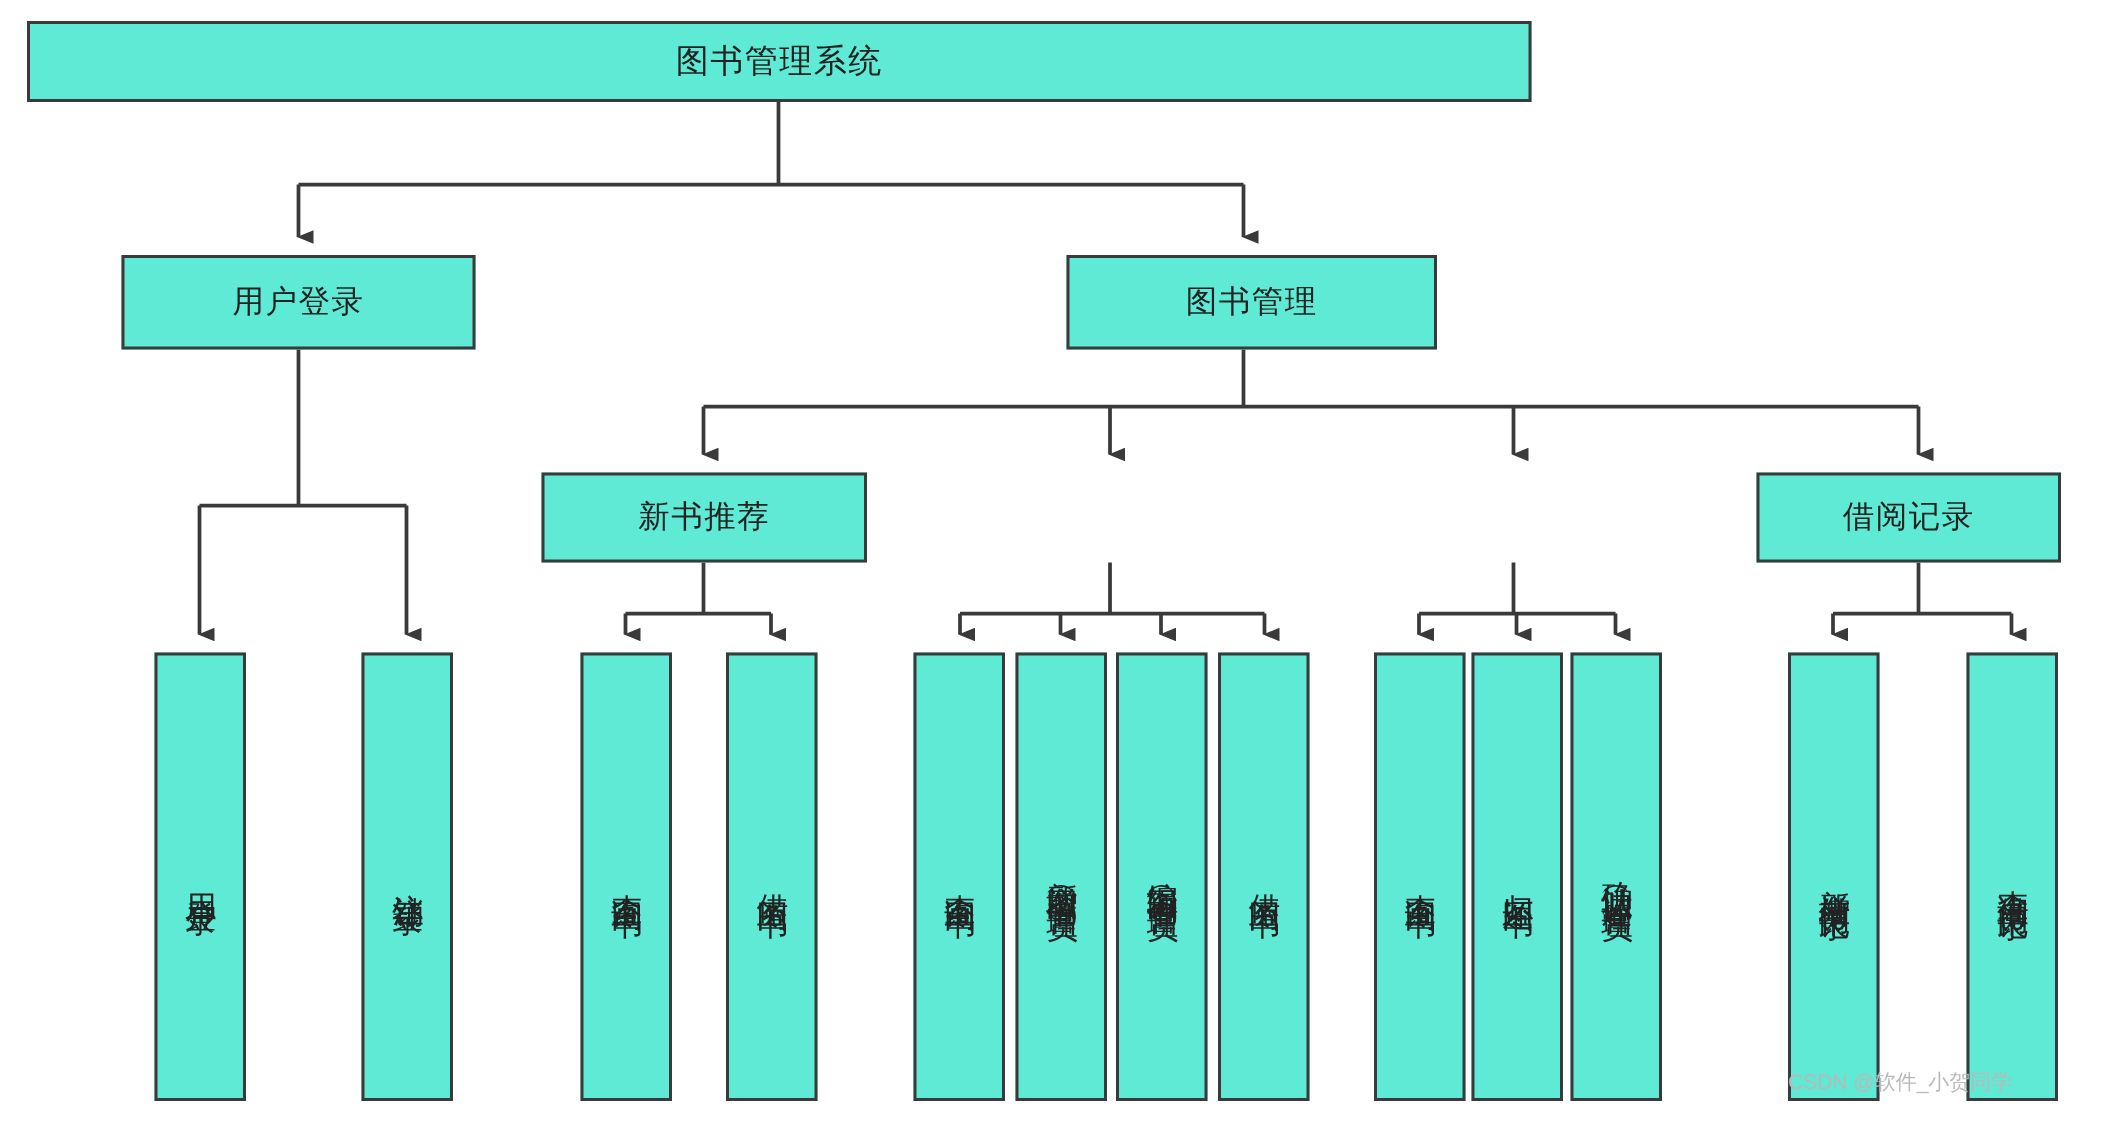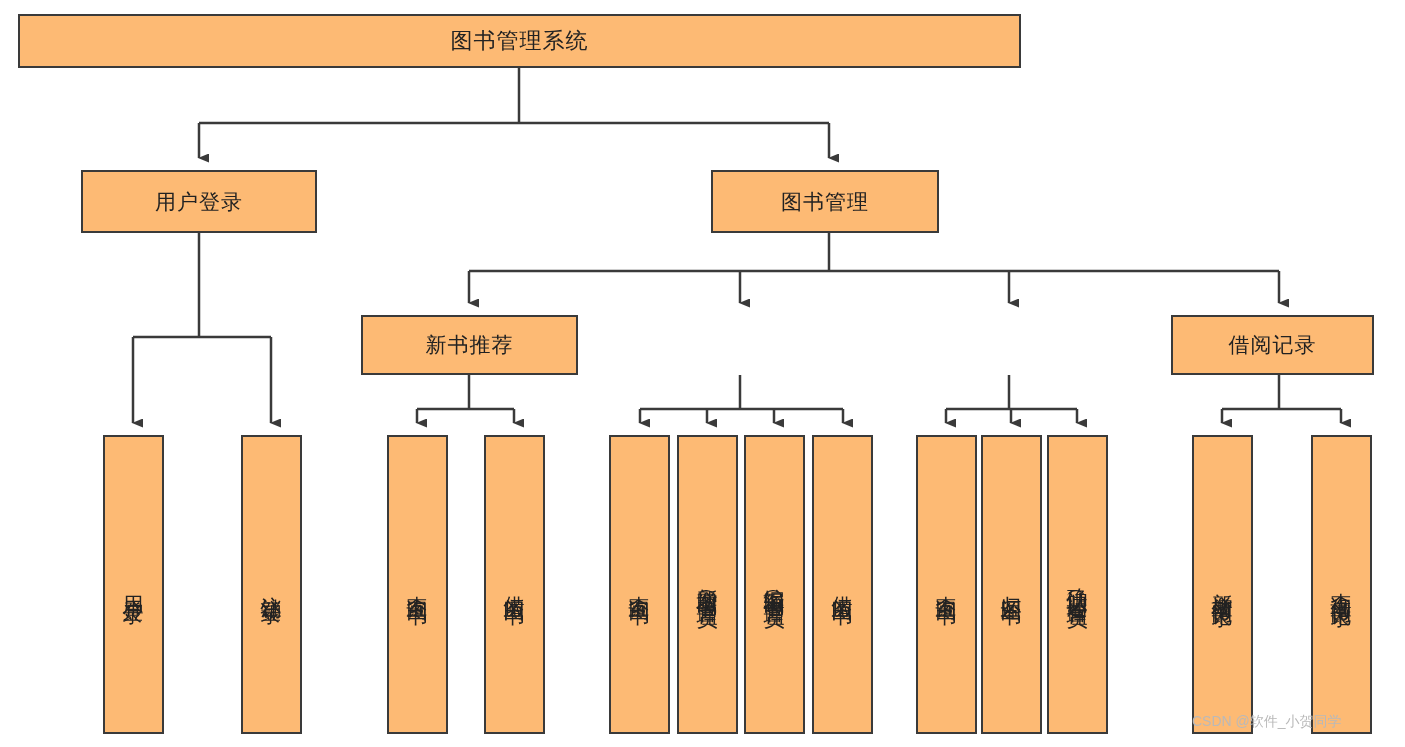--- a/index.html
+++ b/index.html
@@ -1,21 +1,21 @@
 <!DOCTYPE html>
 <html><head>
 <meta charset="utf-8">
 <style>
   html,body{margin:0;padding:0;background:#ffffff;}
   body{width:1405px;height:747px;position:relative;overflow:hidden;
        font-family:"Liberation Sans","DejaVu Sans",sans-serif;color:#1a1a1a;}
   #canvas{position:absolute;left:0;top:0;width:1405px;height:747px;}
   svg.lines{position:absolute;left:0;top:0;width:1405px;height:747px;pointer-events:none;}
   .node{position:absolute;box-sizing:border-box;border:2.5px solid #3a3a3a;
-        background:#fdba74;display:flex;align-items:center;justify-content:center;
+        background:#5eead4;display:flex;align-items:center;justify-content:center;
         color:#222222;}
   .node.h{font-size:21px;letter-spacing:1px;line-height:1.2;}
   .node.leaf{writing-mode:vertical-rl;text-orientation:upright;
              font-size:21px;letter-spacing:3px;line-height:1.0;
              padding-top:10px;padding-bottom:10px;white-space:pre-wrap;}
   .node.root{font-size:22px;}
   .watermark{position:absolute;left:1192px;top:713px;font-size:14px;
              color:#b9b9b9;white-space:nowrap;letter-spacing:0px;}
 </style>
 </head>
@@ -72,21 +72,21 @@
       <path d="M1279,375 L1279,409"></path>
       <path d="M1222,409 L1341,409"></path>
       <path d="M1222,409 L1222,423" marker-end="url(#arw)"></path>
       <path d="M1341,409 L1341,423" marker-end="url(#arw)"></path>
     </g>
   </svg>
 
   <div class="node h root" style="left:18px;top:14px;width:1003px;height:54px;">图书管理系统</div>
 
   <div class="node h" style="left:81px;top:170px;width:236px;height:63px;">用户登录</div>
-  <div class="node h" style="left:711px;top:170px;width:228px;height:63px;">图书管理</div>
+  <div class="node h" style="left:711px;top:170px;width:247px;height:63px;">图书管理</div>
 
   <div class="node h" style="left:361px;top:315px;width:217px;height:60px;">新书推荐</div>
   <div class="node h" style="left:1171px;top:315px;width:203px;height:60px;">借阅记录</div>
 
   <div class="node leaf" style="left:103px;top:435px;width:61px;height:299px;">用户登录</div>
   <div class="node leaf" style="left:241px;top:435px;width:61px;height:299px;">注销登录</div>
 
   <div class="node leaf" style="left:387px;top:435px;width:61px;height:299px;">查询图书</div>
   <div class="node leaf" style="left:484px;top:435px;width:61px;height:299px;">借阅图书</div>
 

